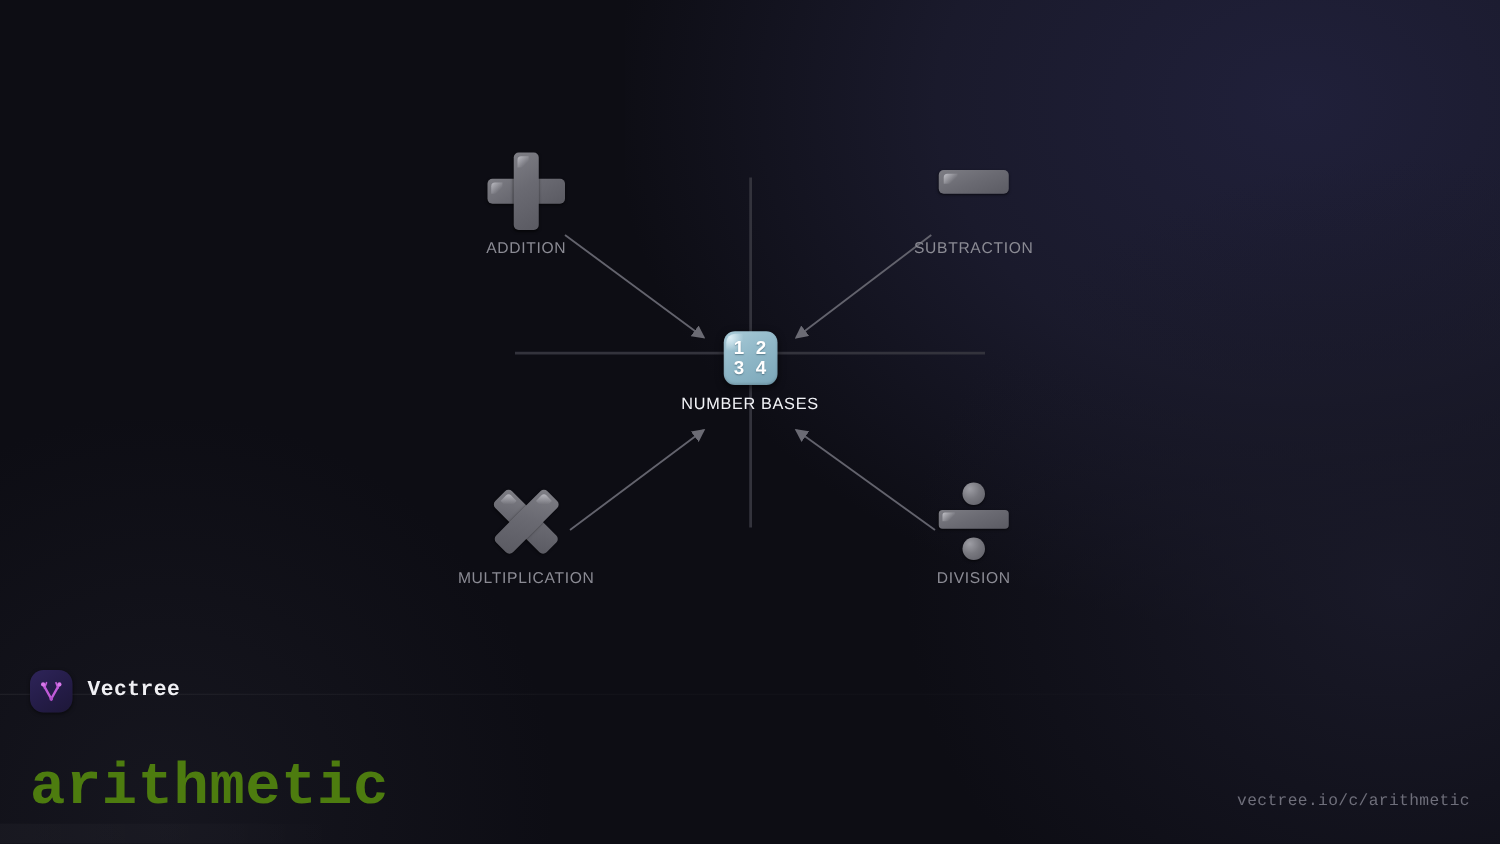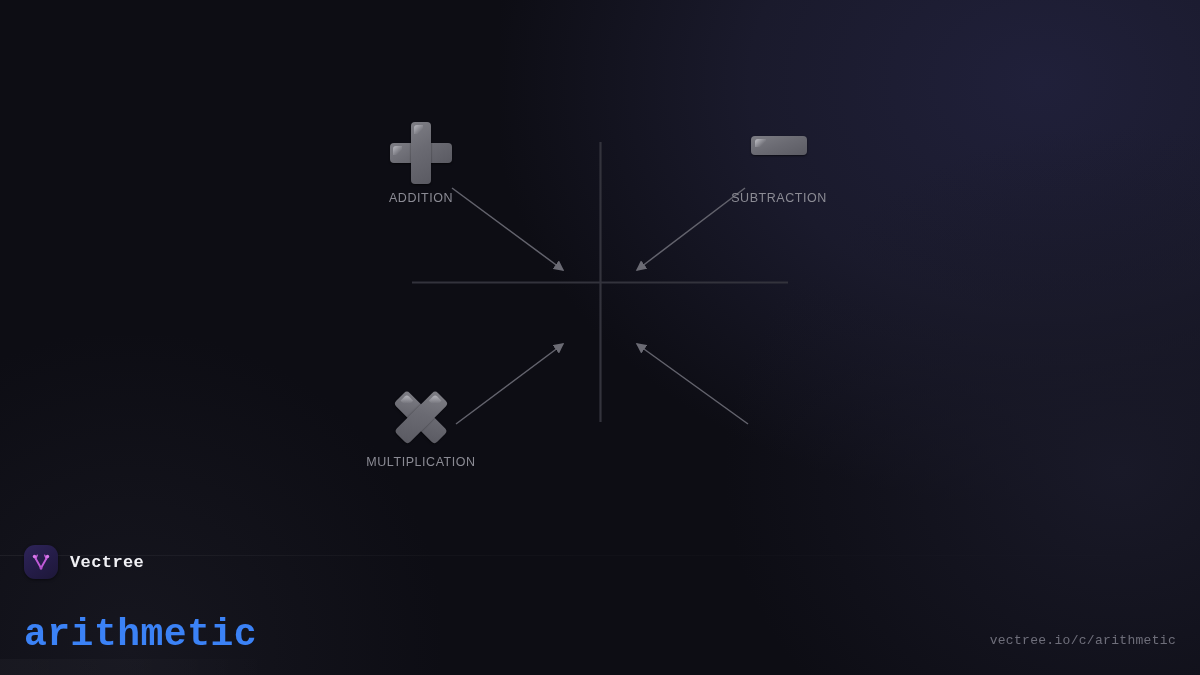--- a/index.html
+++ b/index.html
@@ -146,21 +146,21 @@
   #brand-logo {
     width:34px; height:34px; border-radius:11px;
     background:linear-gradient(145deg,#2e2459 0%,#241c47 55%,#1d1738 100%);
     position:relative; box-shadow:0 1px 3px rgba(0,0,0,.5);
   }
   #brand-name {
     color:#f0f0f4; font-size:17px; font-weight:bold; letter-spacing:.4px;
     font-family:"Liberation Mono", monospace;
   }
   #page-title {
-    color:#3b82f6; font-size:38px; font-weight:bold; letter-spacing:.5px;
+    color:#4d7c0f; font-size:47px; font-weight:bold; letter-spacing:.5px;
     font-family:"Liberation Mono", monospace; line-height:1.05;margin-top:36px;
   }
   #footer-url {
     position:absolute; right:24px; bottom:27px;
     color:#6e6e7a; font-size:13px; letter-spacing:.3px;
     font-family:Liberation Mono, monospace;
   }
 </style>
 </head>
 <body>
@@ -210,21 +210,40 @@
       <div class="cross">
         <div class="bar bar-h"></div>
         <div class="bar bar-v"></div>
         <div class="hl-a"></div>
         <div class="hl-b"></div>
       </div>
     </div>
     <div class="node-label">MULTIPLICATION</div>
   </div>
 
-
+  <div class="node node-division" style="left:698px; top:386px; width:162px;">
+    <div class="node-icon icon-divide">
+      <div class="dot dot-top"></div>
+      <div class="bar"></div>
+      <div class="bar-hl"></div>
+      <div class="dot dot-bot"></div>
+    </div>
+    <div class="node-label">DIVISION</div>
+  </div>
+
+  <div class="node node-center" style="left:500px; top:265px; width:200px;">
+    <div class="node-icon icon-bases">
+      <div class="glare"></div>
+      <div class="digits">
+        <span>1 2</span>
+        <span>3 4</span>
+      </div>
+    </div>
+    <div class="node-label">NUMBER BASES</div>
+  </div>
 
 </div>
 
 <div id="footer-divider"></div>
 <div id="footer-accent-bar"></div>
 
 <div id="footer">
   <div id="brand-row">
     <div id="brand-logo">
       <svg width="34" height="34" viewBox="0 0 34 34" xmlns="http://www.w3.org/2000/svg">

